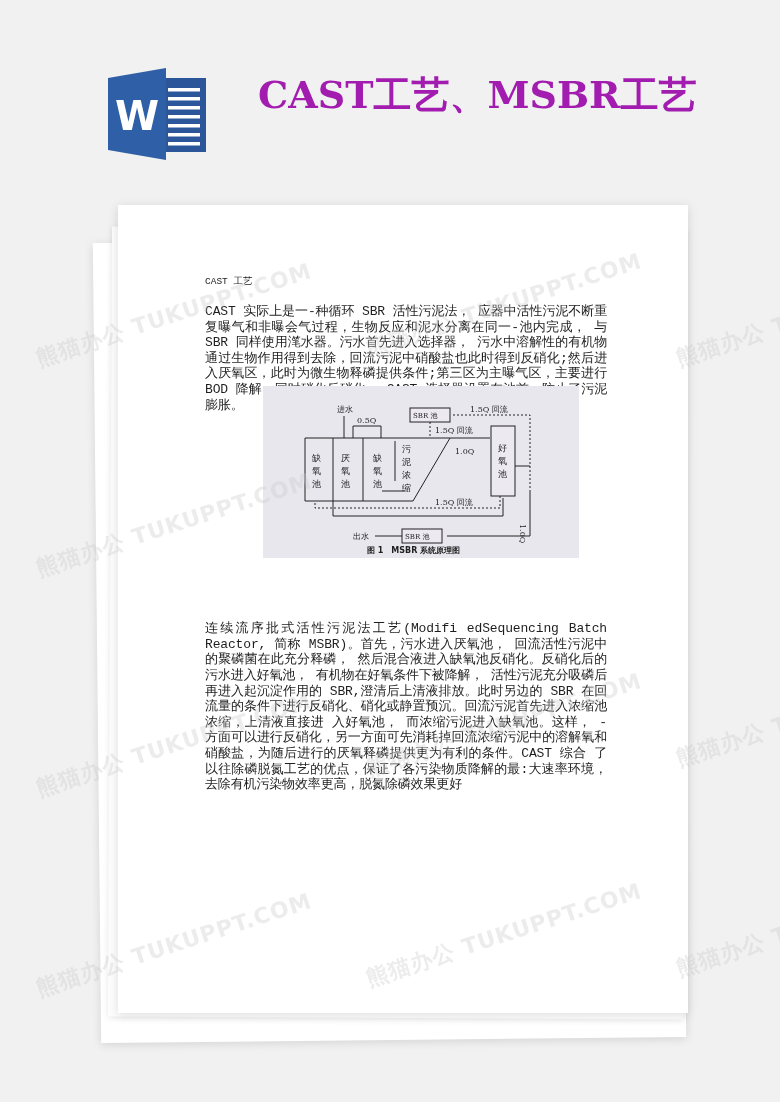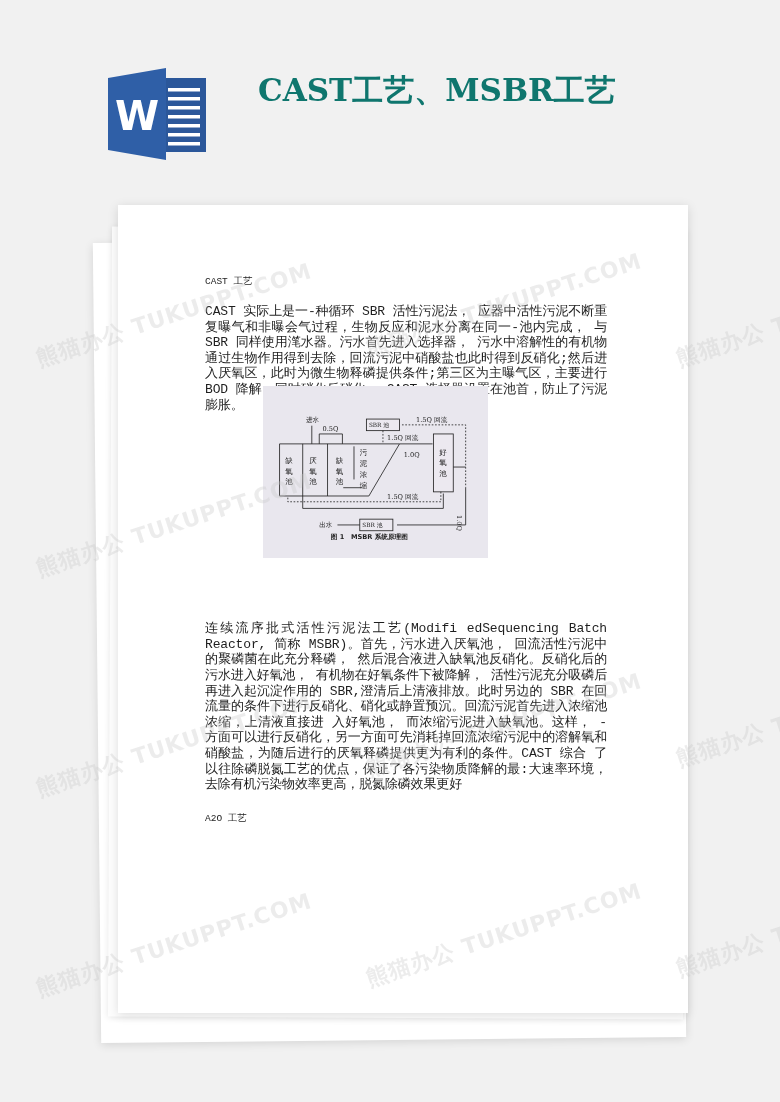--- a/index.html
+++ b/index.html
@@ -7,22 +7,22 @@
   body {
     background: #f1f1f1;
     position: relative;
     font-family: "DejaVu Sans", "Liberation Sans", sans-serif;
   }
   .header { position: absolute; left: 0; top: 0; width: 780px; height: 200px; }
   .word-icon { position: absolute; left: 108px; top: 68px; width: 100px; height: 92px; }
   .title-line {
     position: absolute;
     font-family: "DejaVu Serif", "Liberation Serif", serif;
-    color: #0f766e;
-    font-size: 31px;
+    color: #a21caf;
+    font-size: 38px;
     font-weight: bold;
     white-space: nowrap;
     letter-spacing: 0px;
   }
   .title-line.l1 { left: 258px; top: 70px; }
   .title-line.l2 { left: 252px; top: 124px; }
 
   .page-back {
     position: absolute; left: 97px; top: 240px; width: 585px; height: 800px;
     background: #ffffff;
@@ -49,21 +49,21 @@
   .para {
     font-size: 13px; line-height: 15.6px;
     text-align: justify;
     color: #1e1e1e;
     letter-spacing: -0.15px;
   }
   .gap-s { height: 16px; }
   .gap-m { height: 19px; }
 
   .diagram {
-    position: absolute; left: 145px; top: 181px; width: 225px; height: 172px;
+    position: absolute; left: 145px; top: 181px; width: 316px; height: 172px;
     background: #e9e7ee;
   }
   .diagram svg { width: 100%; height: 100%; display: block; }
 
   .watermark {
     position: absolute;
     color: rgba(200,200,200,0.35);
     font-size: 22px;
     font-weight: bold;
     transform: rotate(-18deg);
@@ -104,21 +104,20 @@
     <div class="sec-title">CAST 工艺</div>
     <div class="gap-s"></div>
     <div class="para">CAST 实际上是一-种循环 SBR 活性污泥法， 应器中活性污泥不断重复曝气和非曝会气过程，生物反应和泥水分离在同一-池内完成， 与 SBR 同样使用滗水器。污水首先进入选择器， 污水中溶解性的有机物通过生物作用得到去除，回流污泥中硝酸盐也此时得到反硝化;然后进入厌氧区，此时为微生物释磷提供条件;第三区为主曝气区，主要进行 BOD 降解，同时硝化反硝化。 CAST 选择器设置在池首，防止了污泥膨胀。</div>
 
     <div style="height:192px"></div>
 
     <div class="gap-s"></div>
     <div class="para">连续流序批式活性污泥法工艺(Modifi edSequencing Batch Reactor, 简称 MSBR)。首先，污水进入厌氧池， 回流活性污泥中的聚磷菌在此充分释磷， 然后混合液进入缺氧池反硝化。反硝化后的污水进入好氧池， 有机物在好氧条件下被降解， 活性污泥充分吸磷后再进入起沉淀作用的 SBR,澄清后上清液排放。此时另边的 SBR 在回流量的条件下进行反硝化、硝化或静置预沉。回流污泥首先进入浓缩池浓缩，上清液直接进 入好氧池， 而浓缩污泥进入缺氧池。这样， -方面可以进行反硝化，另一方面可先消耗掉回流浓缩污泥中的溶解氧和硝酸盐，为随后进行的厌氧释磷提供更为有利的条件。CAST 综合 了以往除磷脱氮工艺的优点，保证了各污染物质降解的最:大速率环境，去除有机污染物效率更高，脱氮除磷效果更好</div>
 
     <div class="gap-m"></div>
-    <div class="sec-title">A2O 工艺</div>
     <div class="gap-s"></div>
   </div>
 
   <div class="diagram">
     <svg viewBox="0 0 272 172" font-family="DejaVu Serif, serif" fill="none" stroke="#222" stroke-width="1">
 
       <polyline points="20,52 165,52"></polyline>
       <line x1="20" y1="52" x2="20" y2="115"></line>
       <line x1="20" y1="115" x2="128" y2="115"></line>
       <line x1="48" y1="52" x2="48" y2="115"></line>

